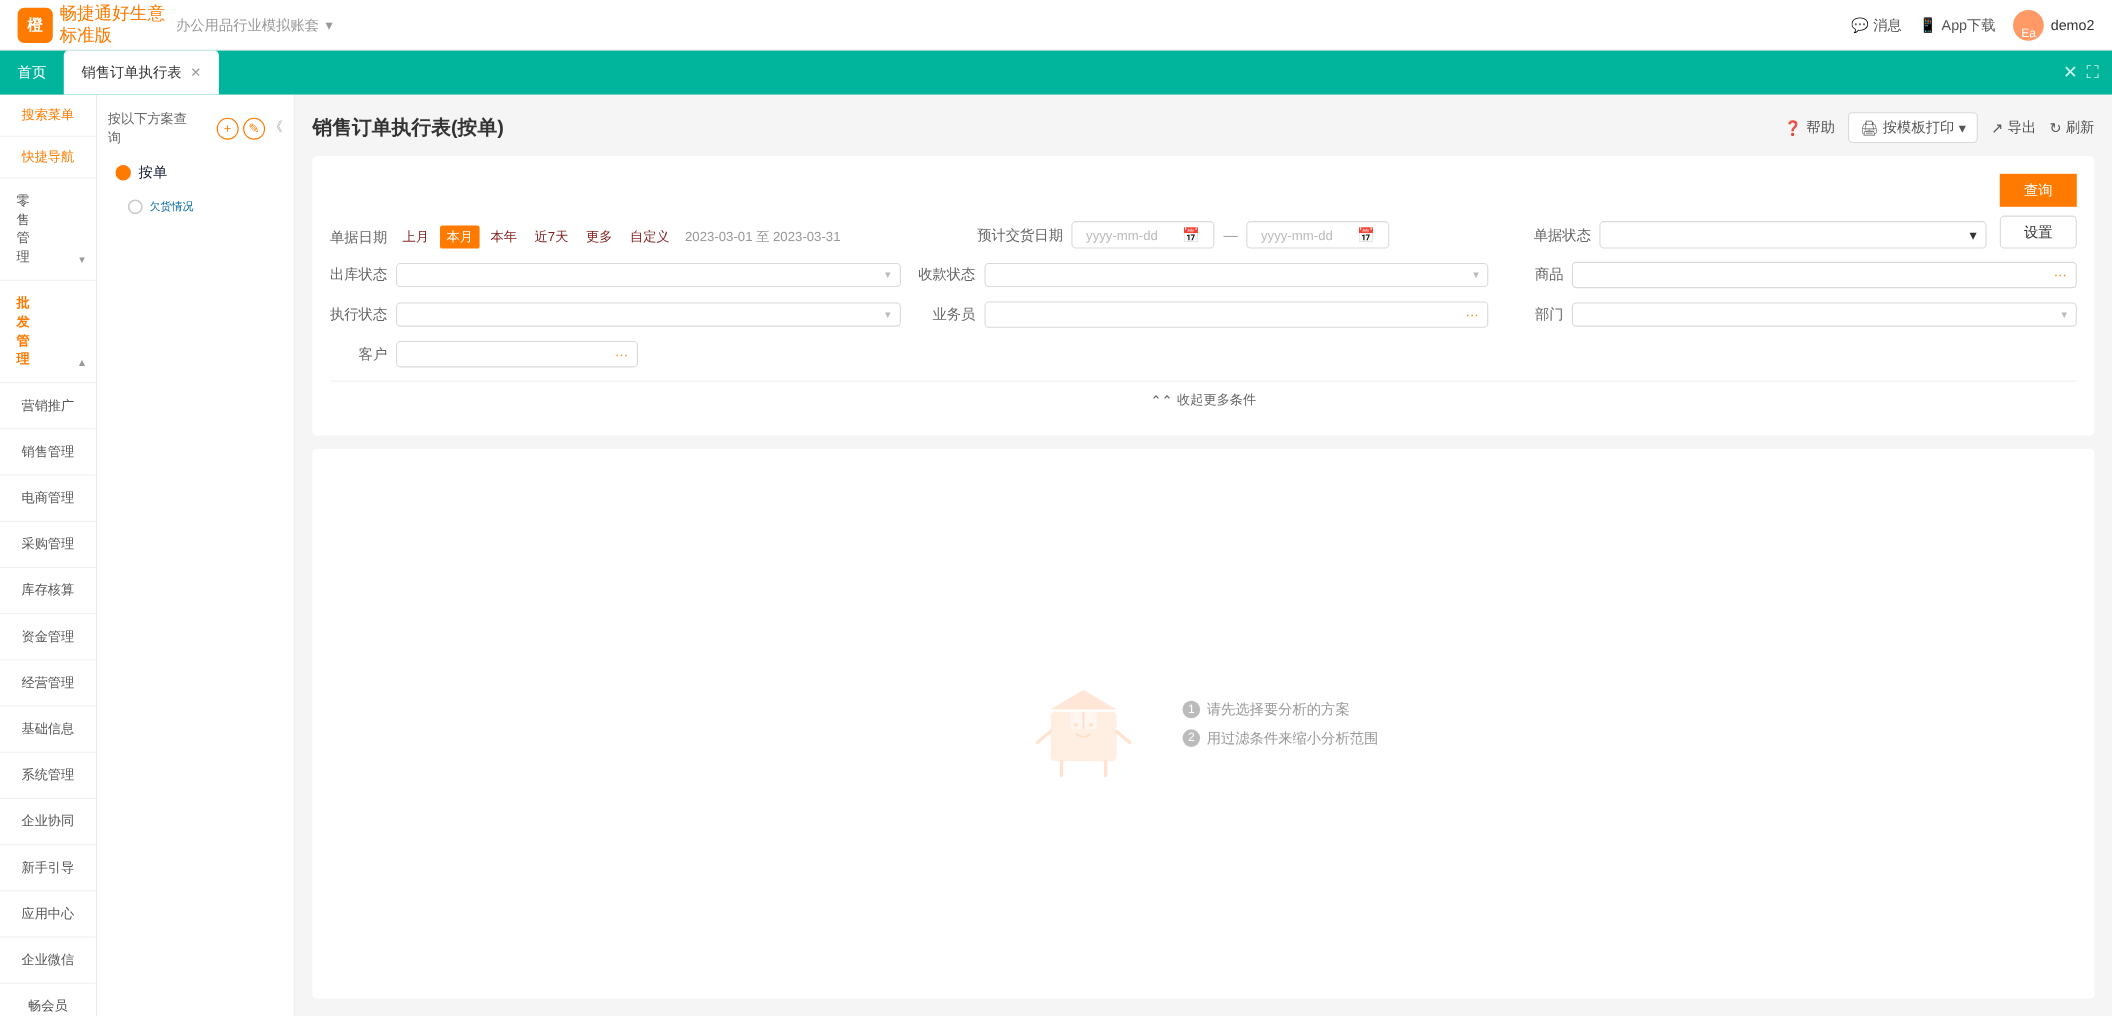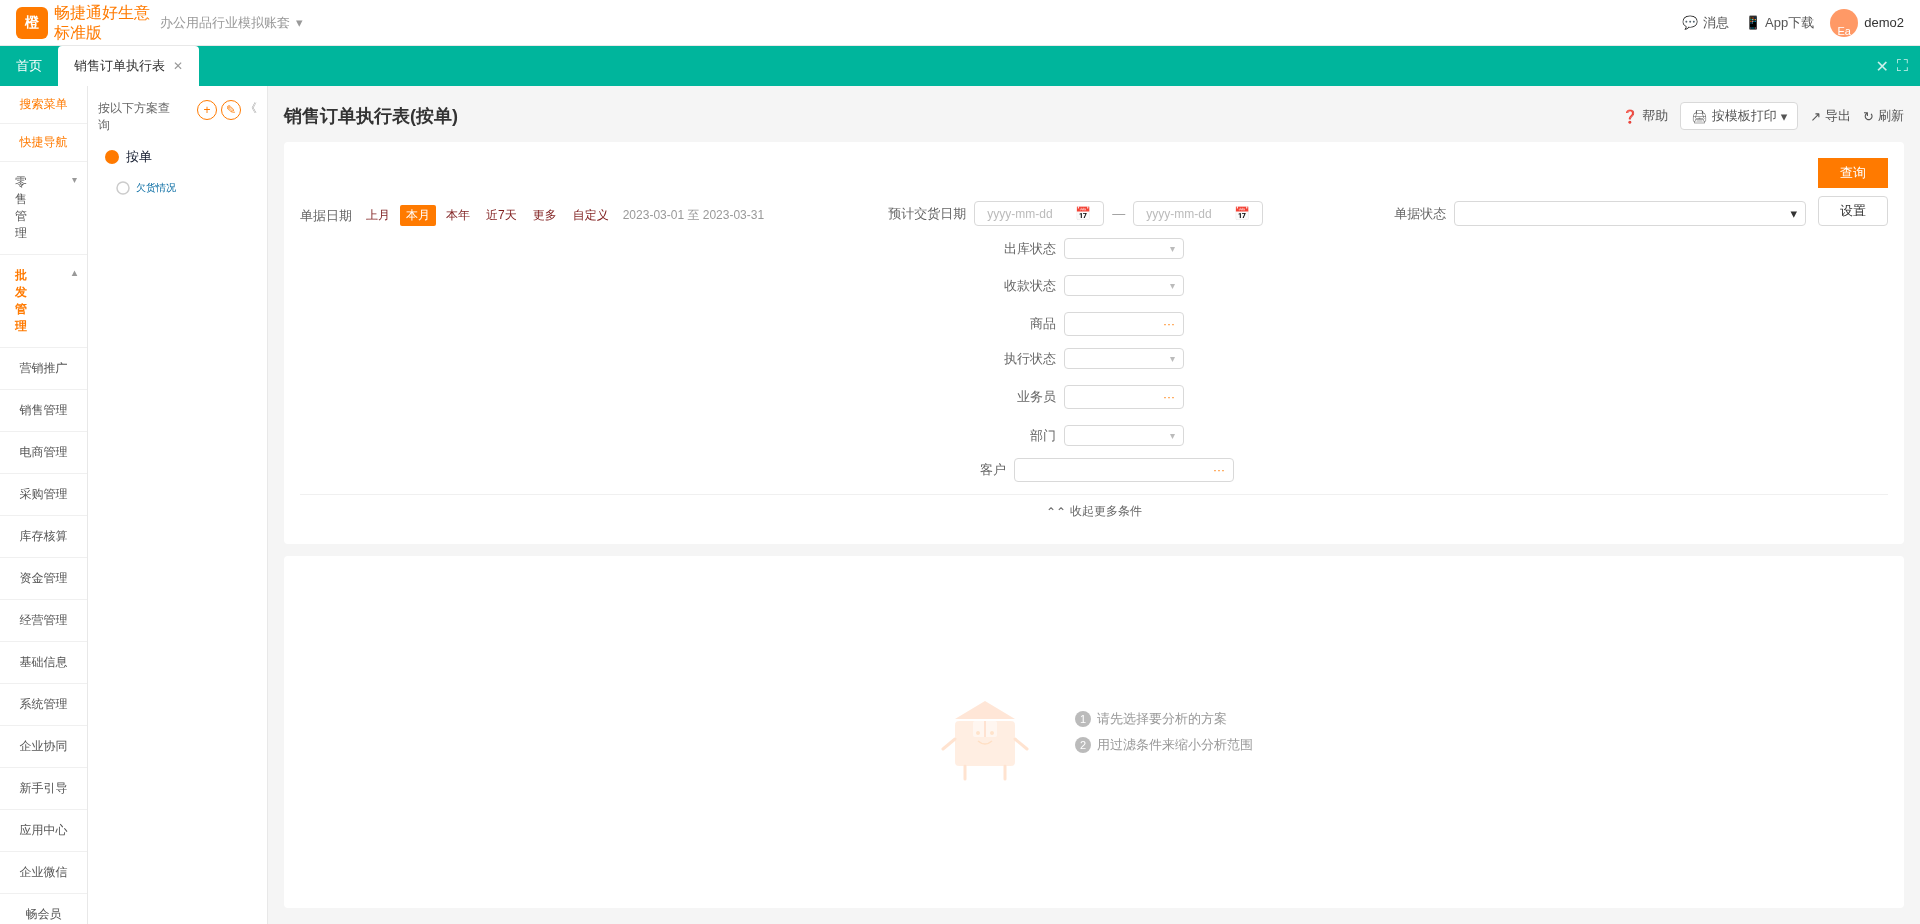--- a/index.html
+++ b/index.html
@@ -75,21 +75,21 @@
     .sidebar-item {
       padding: 12px 8px;
       text-align: center;
       cursor: pointer;
       font-size: 12px;
       color: #555;
       border-bottom: 1px solid #f0f0f0;
       transition: background 0.2s;
     }
     .sidebar-item.active { color: #ff7a00; font-weight: bold; }
-    .sidebar-item.has-arrow { display: flex; align-items: flex-start; justify-content: space-between; padding: 12px 10px; gap: 40px; }
+    .sidebar-item.has-arrow { display: flex; align-items: flex-end; justify-content: space-between; padding: 12px 10px; gap: 40px; }
     .sidebar-item .arrow { font-size: 10px; color: #999; }
     .sidebar-search { padding: 10px 8px; font-size: 12px; color: #ff7a00; text-align: center; cursor: pointer; border-bottom: 1px solid #f0f0f0; }
     .sidebar-nav-label { padding: 10px 8px; font-size: 12px; color: #ff7a00; text-align: center; cursor: pointer; border-bottom: 1px solid #f0f0f0; }
 
     
     .content-area {
       flex: 1;
       display: flex;
       overflow: hidden;
     }
@@ -97,21 +97,21 @@
     
     .scheme-panel {
       width: 180px;
       background: #fff;
       border-right: 1px solid #e8e8e8;
       flex-shrink: 0;
       padding: 8px 0;
     }
     .scheme-panel-header {
       display: flex;
-      align-items: flex-start;
+      align-items: center;
       padding: 6px 10px;
       font-size: 13px;
       color: #333;
       gap: 24px;
     }
     .scheme-panel-title { flex: 1; font-size: 12px; color: #666; }
     .scheme-panel-actions { display: flex; gap: 4px; }
     .scheme-action-btn { width: 20px; height: 20px; border-radius: 50%; display: flex; align-items: center; justify-content: center; cursor: pointer; font-size: 12px; color: #ff7a00; border: 1px solid #ff7a00; }
     .scheme-action-collapse { cursor: pointer; color: #999; font-size: 12px; }
     .scheme-item {
@@ -164,21 +164,20 @@
       background: #fff;
       border-radius: 4px;
       padding: 16px;
       margin-bottom: 12px;
     }
     .filter-row {
       display: flex;
       align-items: center;
       gap: 16px;
       margin-bottom: 12px;
-      flex-direction: column;
     }
     .filter-row:last-child { margin-bottom: 0; }
     .filter-group {
       display: flex;
       align-items: center;
       gap: 8px;
       flex: 1;
     }
     .filter-label { font-size: 13px; color: #666; white-space: nowrap; min-width: 52px; text-align: right; }
     .filter-label-wide { min-width: 68px; }

